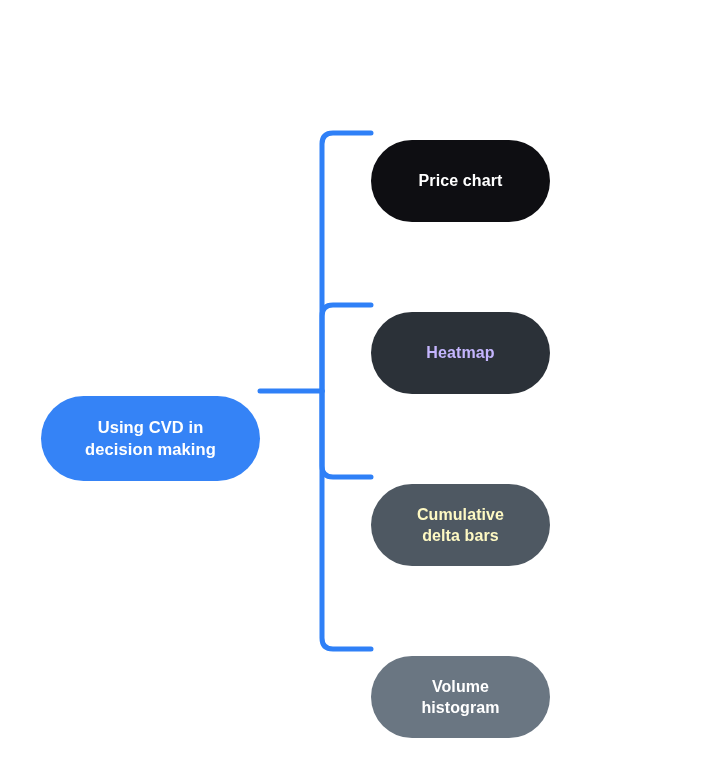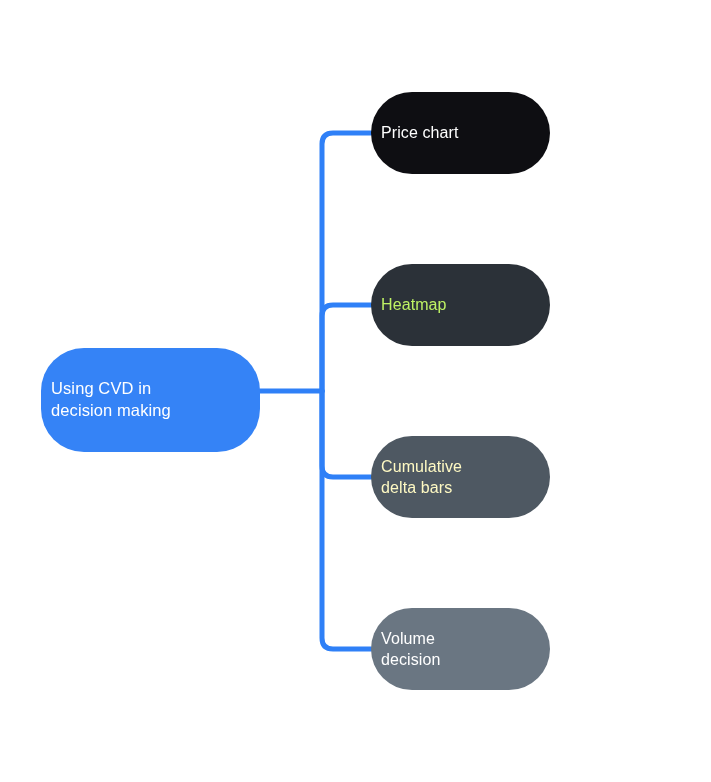--- a/index.html
+++ b/index.html
@@ -23,40 +23,41 @@
     left: 0;
     top: 0;
     width: 711px;
     height: 782px;
   }
   .node {
     position: absolute;
     display: flex;
     align-items: center;
     justify-content: center;
-    text-align: left;
+    text-align: center;
     box-sizing: border-box;
     color: #ffffff;
-    font-weight: normal;
+    font-weight: bold;
     letter-spacing: 0.1px;
     line-height: 1.32;
     z-index: 2;
+    margin-top: 48px;
   }
   .node-label {
     display: block;
     width: 100%;
     padding: 0 10px;
     box-sizing: border-box;
     white-space: pre-line;
   }
   #root-node {
     left: 41px;
     top: 348px;
     width: 219px;
-    height: 104px;
+    height: 85px;
     border-radius: 43px;
     font-size: 16.5px;
   }
   .child-node {
     left: 371px;
     width: 179px;
     height: 82px;
     border-radius: 41px;
     font-size: 16px;
   }
@@ -82,27 +83,27 @@
 
   <div class="node" id="root-node" style="background: rgb(53, 131, 246); color: rgb(255, 255, 255);">
     <span class="node-label">Using CVD in
 decision making</span>
   </div>
 
   <div class="node child-node" id="child-node-0" style="background: rgb(14, 14, 18); color: rgb(255, 255, 255);">
     <span class="node-label">Price chart</span>
   </div>
 
-  <div class="node child-node" id="child-node-1" style="background: rgb(43, 49, 56); color: #bef264;">
+  <div class="node child-node" id="child-node-1" style="background: rgb(43, 49, 56); color: #c4b5fd;">
     <span class="node-label">Heatmap</span>
   </div>
 
   <div class="node child-node" id="child-node-2" style="background: rgb(78, 88, 98); color: #fef9c3;">
     <span class="node-label">Cumulative
 delta bars</span>
   </div>
 
   <div class="node child-node" id="child-node-3" style="background: rgb(106, 118, 130); color: rgb(255, 255, 255);">
     <span class="node-label">Volume
-decision</span>
+histogram</span>
   </div>
 
 </div>
 
 </body></html>

